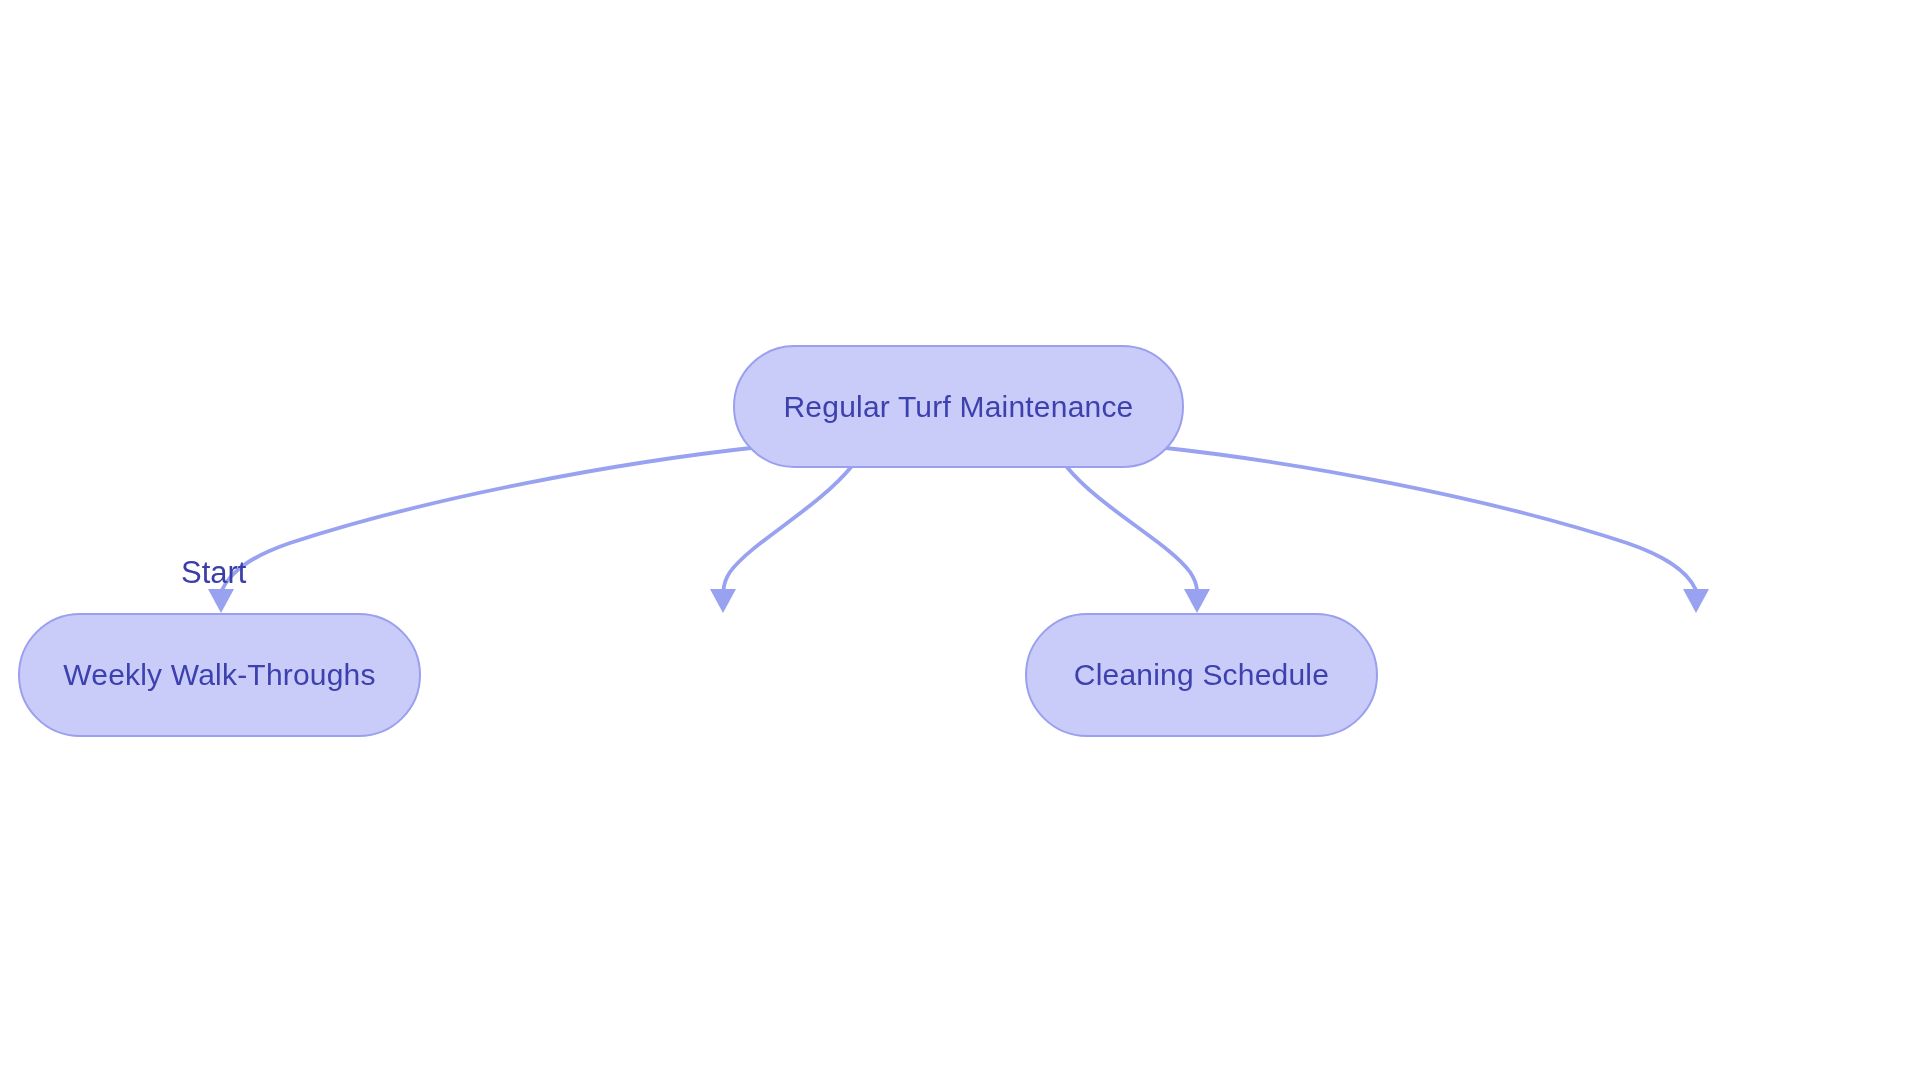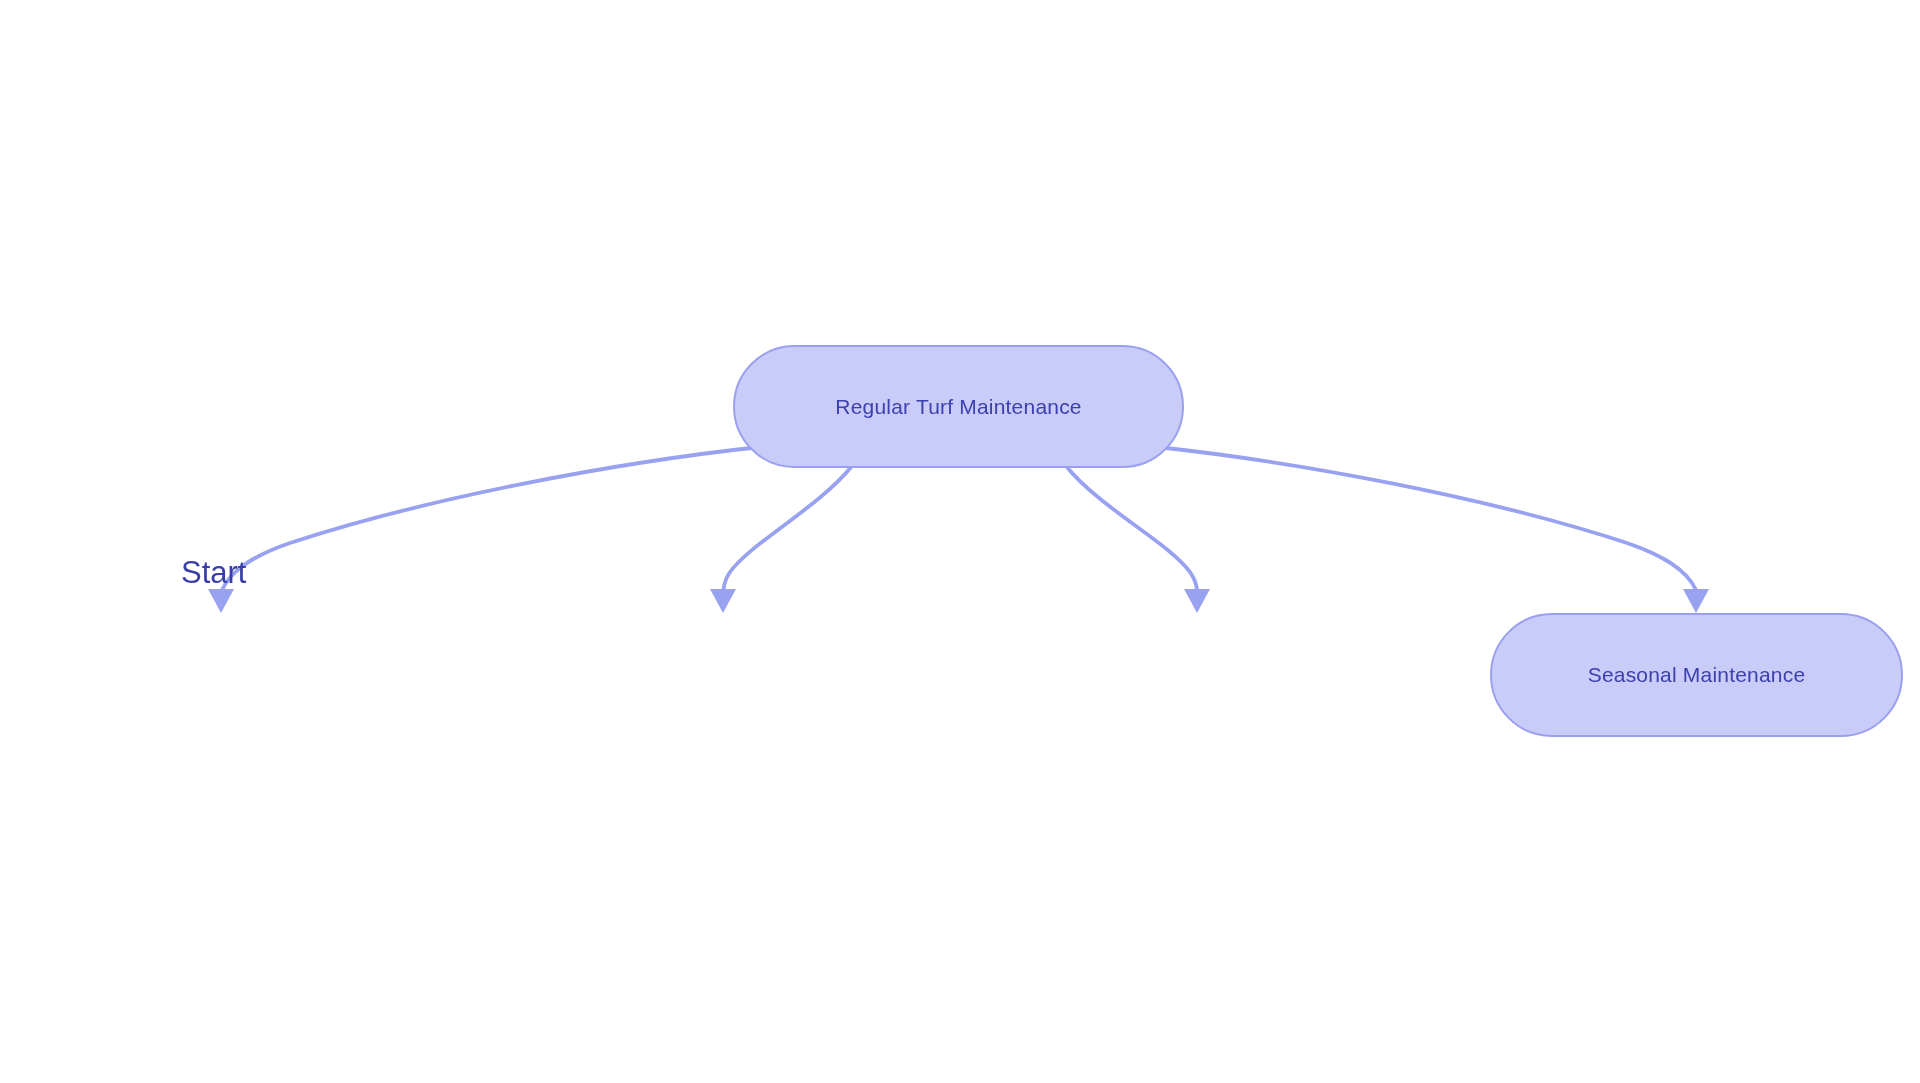--- a/index.html
+++ b/index.html
@@ -41,21 +41,21 @@
     height: 124px;
     border-radius: 62px;
     background: var(--node-fill);
     border: 2px solid var(--node-border);
     display: flex;
     align-items: center;
     justify-content: center;
   }
   .node .node-label {
     color: var(--node-text);
-    font-size: 21px;
+    font-size: 30px;
     letter-spacing: 0.2px;
     white-space: nowrap;
   }
   .node-root  { left: 733px;  top: 345px; width: 451px; height: 123px; }
   .node-c1    { left: 18px;   top: 613px; width: 403px; }
   .node-c2    { left: 533px;  top: 613px; width: 384px; }
   .node-c3    { left: 1025px; top: 613px; width: 353px; }
   .node-c4    { left: 1490px; top: 613px; width: 413px; }
   .edge-label {
     position: absolute;
@@ -84,22 +84,25 @@
     <polygon points="1184,589 1210,589 1197,613"></polygon>
 
     <path d="M 1157 447 C 1297 462, 1487 497, 1627 543 C 1659 554, 1686 568, 1696 590"></path>
     <polygon points="1683,589 1709,589 1696,613"></polygon>
   </svg>
 
   <div class="node node-root">
     <span class="node-label">Regular Turf Maintenance</span>
   </div>
 
+  <div class="node node-c1">
+    <span class="node-label">Weekly Walk-Throughs</span>
+  </div>
 
 
+  <div class="node node-c3">
+    <span class="node-label">Cleaning Schedule</span>
+  </div>
 
-  <div class="node node-c4">
-    <span class="node-label">Seasonal Maintenance</span>
-  </div>
 
   <div class="edge-label">Start</div>
 
 </div>
 
 </body></html>

